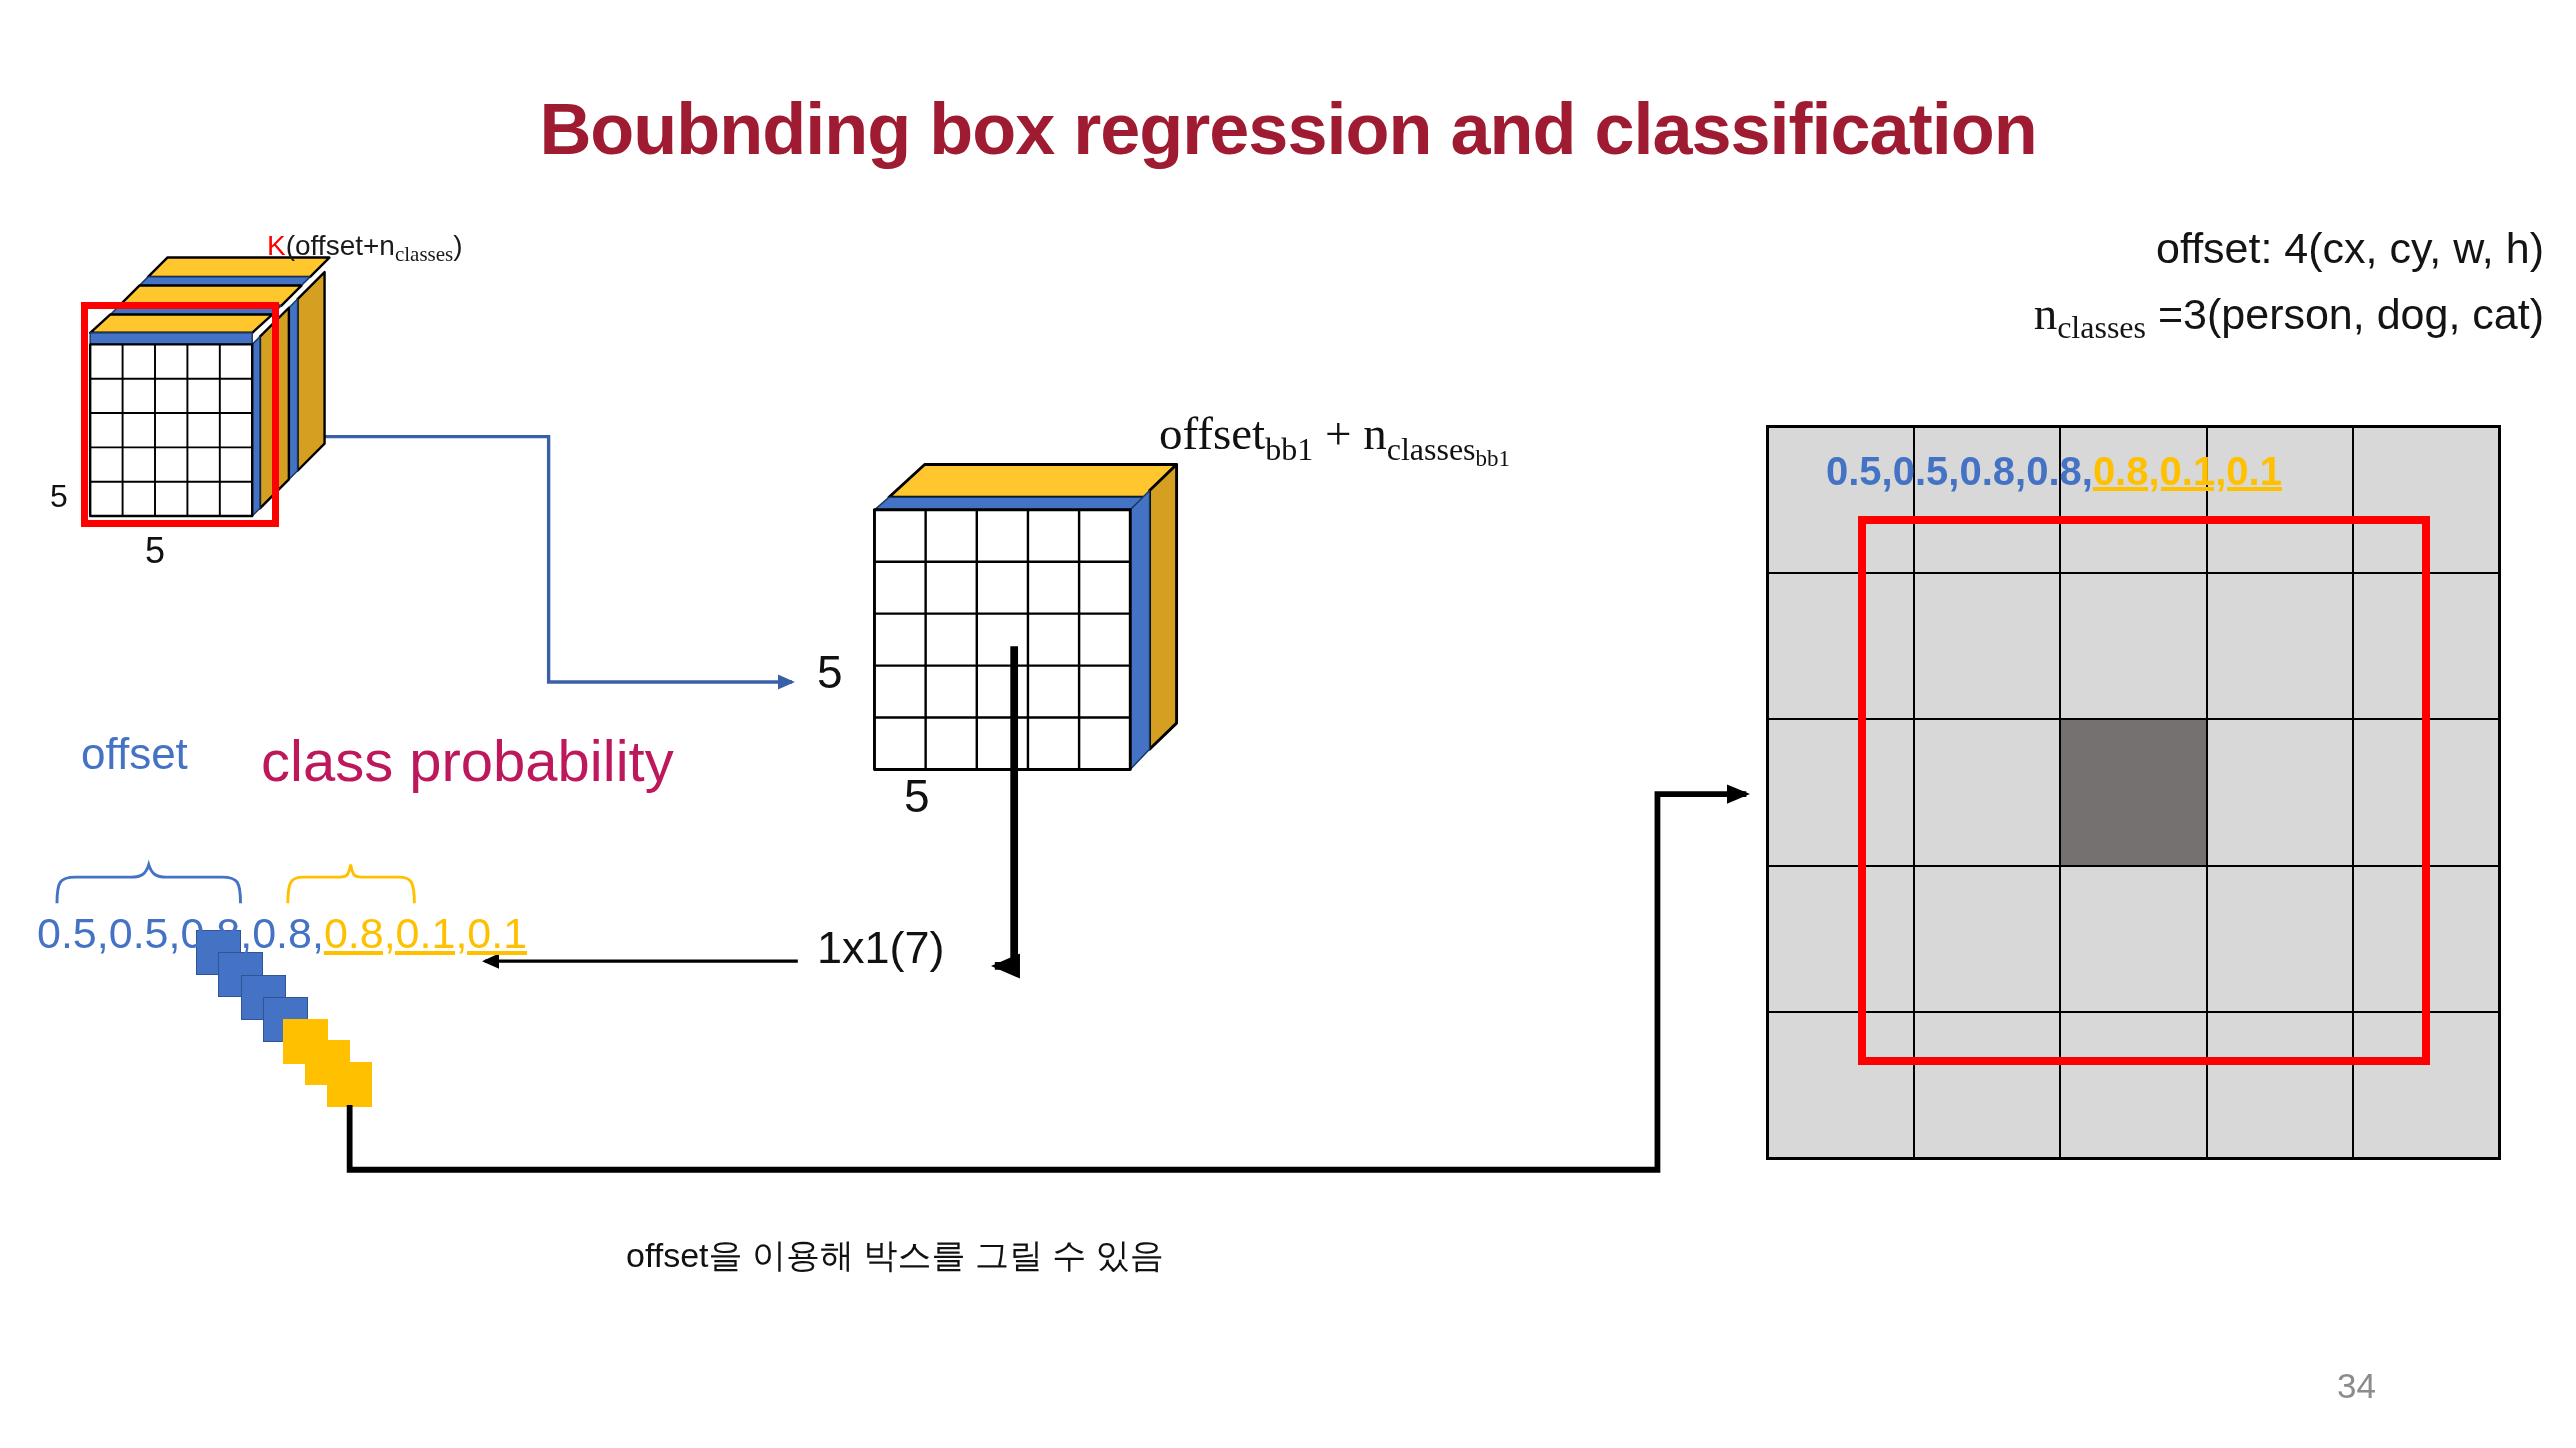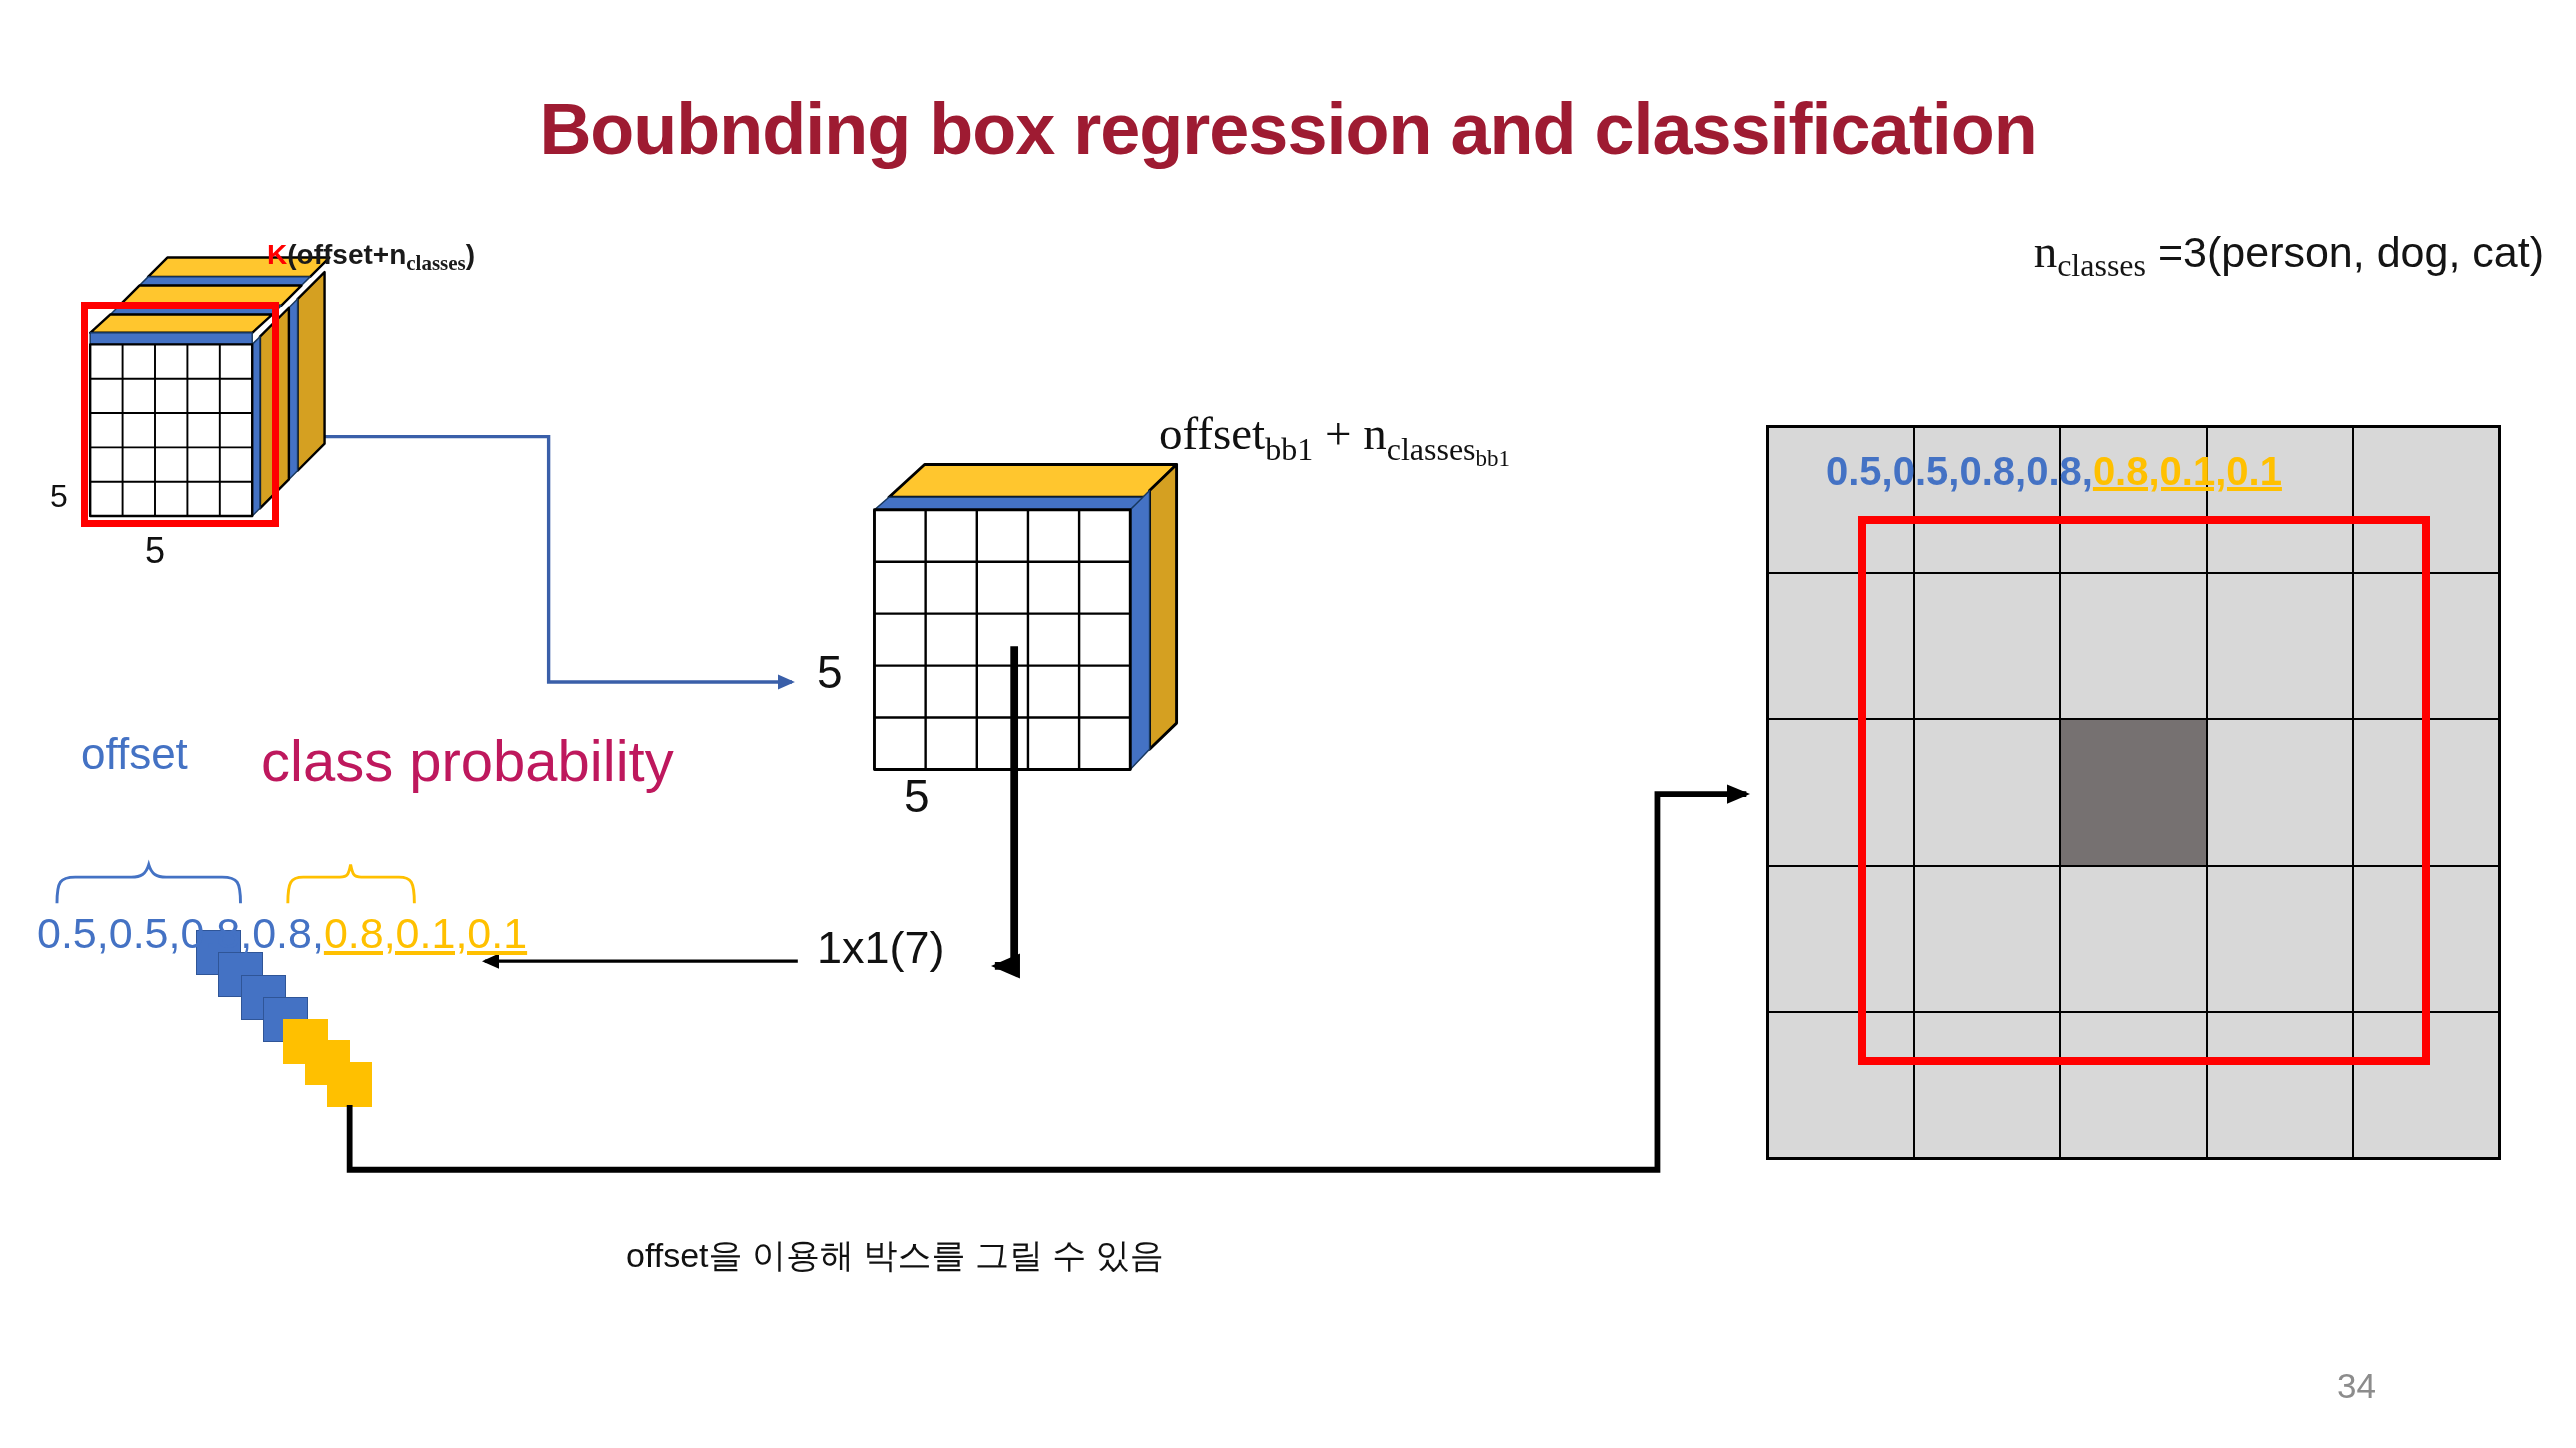--- a/index.html
+++ b/index.html
@@ -8,21 +8,21 @@
   .abs{position:absolute;line-height:1;}
   svg{display:block;}
 
   .title{left:0;top:93px;width:2576px;text-align:center;font-size:72px;font-weight:bold;
          color:#9E1B32;letter-spacing:-1px;}
 
   .hdr-right{right:32px;top:217px;text-align:right;font-size:43px;color:#141414;line-height:1.45;}
   .hdr-right .serif{font-family:"Liberation Serif",serif;font-size:47px;}
   .sub1{font-family:"Liberation Serif",serif;font-size:32px;vertical-align:-8.7px;}
 
-  .k-label{left:267px;top:241px;font-size:28px;color:#1a1a1a;font-weight:bold;}
+  .k-label{left:267px;top:232px;font-size:28px;color:#1a1a1a;}
   .k-label .kred{color:#FF0000;}
   .k-label .subc{font-family:"Liberation Serif",serif;font-size:21px;vertical-align:-5.8px;}
 
   .dim{color:#111;}
   .lc-five-left{left:50px;top:480px;font-size:32px;}
   .lc-five-bottom{left:145px;top:533px;font-size:36px;}
   .mc-five-left{left:817px;top:649px;font-size:46px;}
   .mc-five-bottom{left:904px;top:773px;font-size:46px;}
 
   .formula{left:1159px;top:410px;font-family:"Liberation Serif",serif;font-size:47px;color:#111;}
@@ -175,20 +175,21 @@
         </marker>
     </defs>
     <path d="M1050,669 V1000 H1030" fill="none" stroke="#000" stroke-width="8" marker-end="url(#mThick)"></path>
     <path d="M826,995 H502" fill="none" stroke="#000" stroke-width="3.5" marker-end="url(#mThin)"></path>
     <path d="M362,1144 V1211 H1716 V822 H1808" fill="none" stroke="#000" stroke-width="6" marker-end="url(#mMid)"></path>
   </svg>
 
   <div class="abs title">Boubnding box regression and classification</div>
 
   <div class="abs hdr-right">
+    <div><span>offset: 4(cx, cy, w, h)</span></div>
     <div><span class="serif">n</span><span class="sub1">classes</span><span> =3(person, dog, cat)</span></div>
   </div>
 
   <div class="abs k-label"><span class="kred">K</span><span>(offset+n</span><span class="subc">classes</span><span>)</span></div>
 
   <div class="abs dim lc-five-left">5</div>
   <div class="abs dim lc-five-bottom">5</div>
   <div class="abs dim mc-five-left">5</div>
   <div class="abs dim mc-five-bottom">5</div>
 

